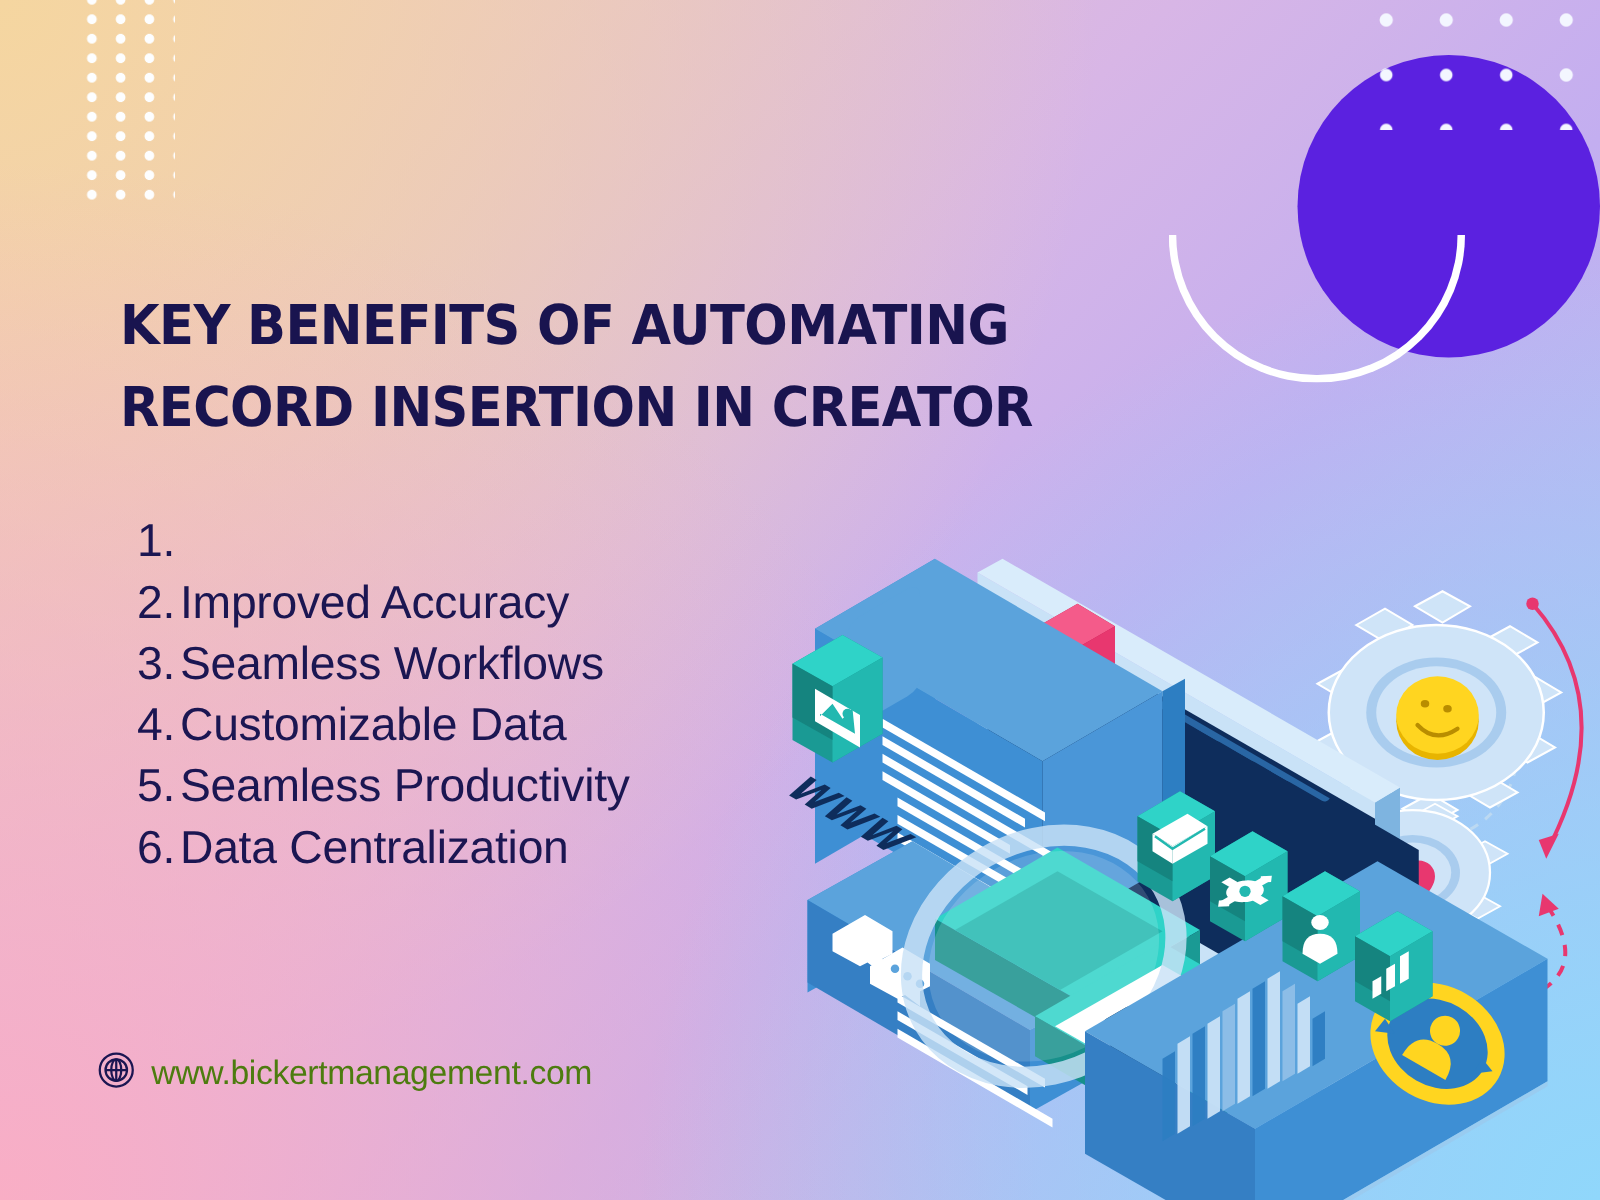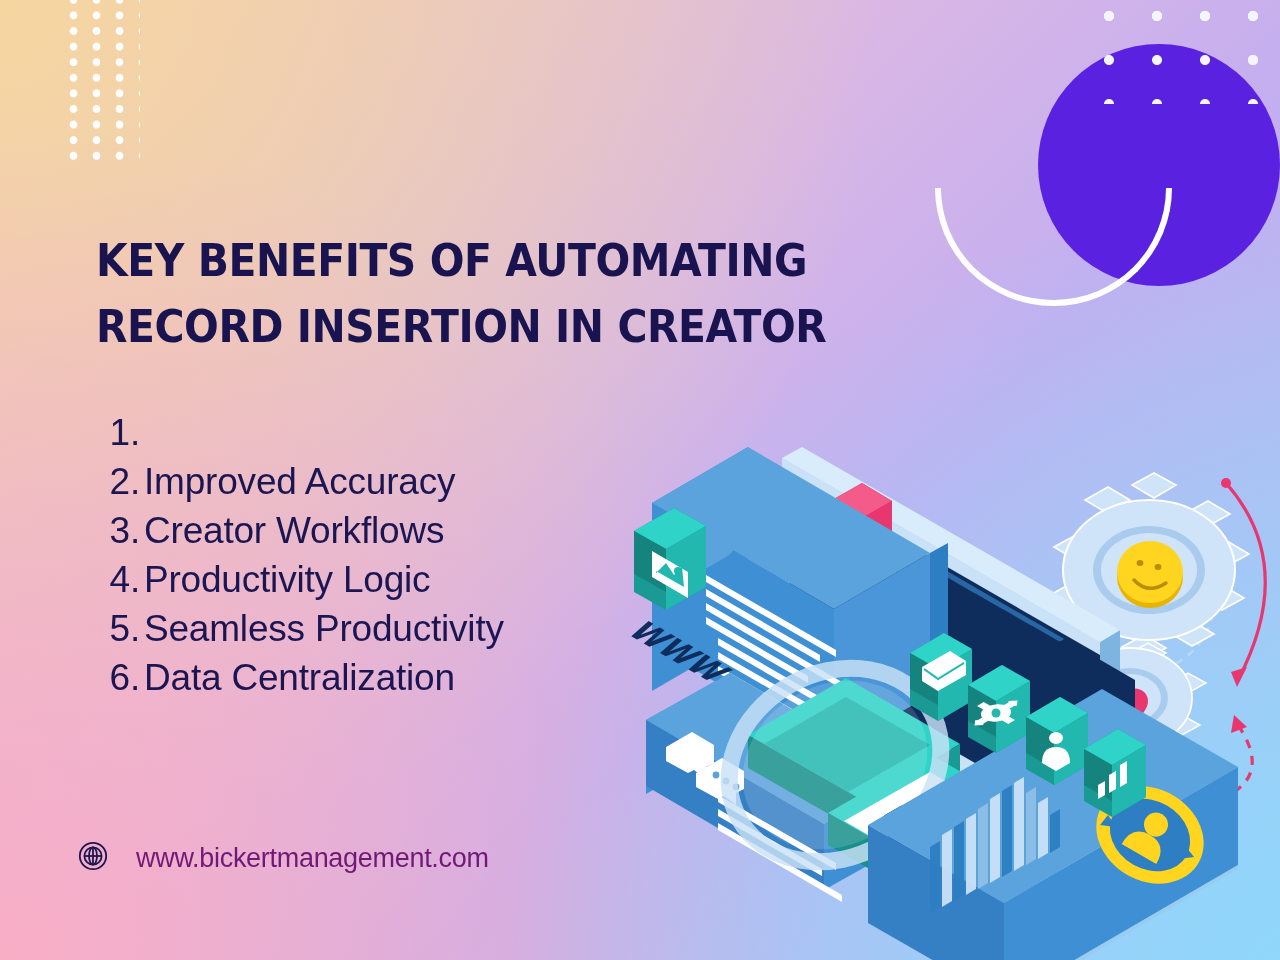--- a/index.html
+++ b/index.html
@@ -60,22 +60,22 @@
     font-size:37px; line-height:49px;
     letter-spacing:-0.2px;
   }
   #benefits .row { display:flex; align-items:baseline; }
   #benefits .num { width:46px; text-align:right; flex:0 0 46px; }
   #benefits .dot { width:14px; flex:0 0 14px; }
   #benefits .lbl { flex:1 1 auto; white-space:nowrap; }
 
   #footer {
     position:absolute; left:78px; top:841px;
-    display:flex; align-items:center; gap:28px;
-    color:#701a75;
+    display:flex; align-items:center; gap:13px;
+    color:#4d7c0f;
   }
   #footer .url { font-size:27px; letter-spacing:-0.3px; }
 
   
   #art { left:630px; top:395px; width:650px; height:565px; }
   #art svg { display:block; width:650px; height:565px; }
 </style>
 </head>
 <body>
 
@@ -96,26 +96,26 @@
     <span class="dot">.</span>
   </li>
   <li class="row">
     <span class="num">2</span>
     <span class="dot">.</span>
     <span class="lbl">Improved Accuracy</span>
   </li>
   <li class="row">
     <span class="num">3</span>
     <span class="dot">.</span>
-    <span class="lbl">Creator Workflows</span>
+    <span class="lbl">Seamless Workflows</span>
   </li>
   <li class="row">
     <span class="num">4</span>
     <span class="dot">.</span>
-    <span class="lbl">Productivity Logic</span>
+    <span class="lbl">Customizable Data</span>
   </li>
   <li class="row">
     <span class="num">5</span>
     <span class="dot">.</span>
     <span class="lbl">Seamless Productivity</span>
   </li>
   <li class="row">
     <span class="num">6</span>
     <span class="dot">.</span>
     <span class="lbl">Data Centralization</span>

